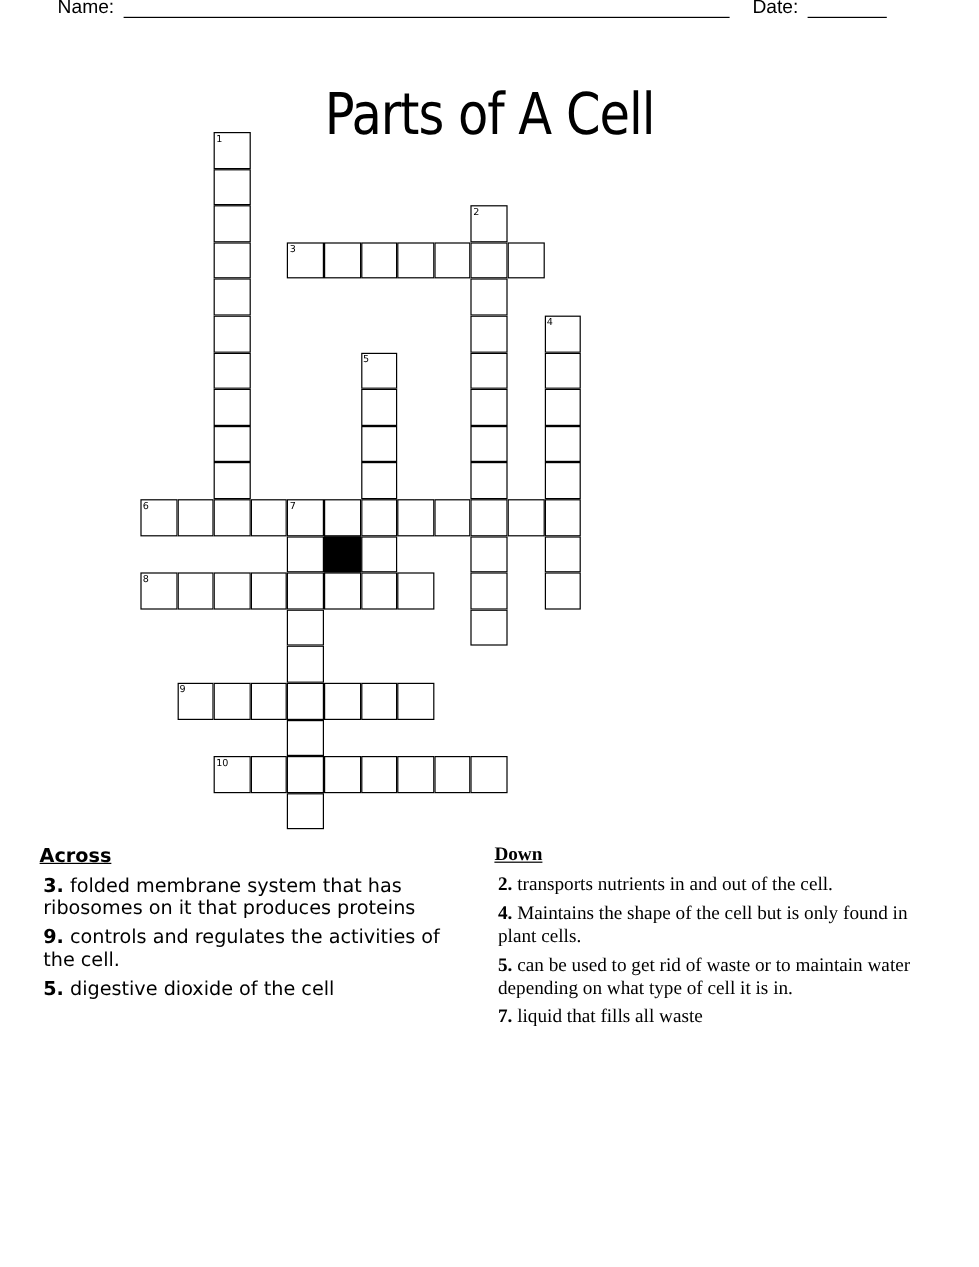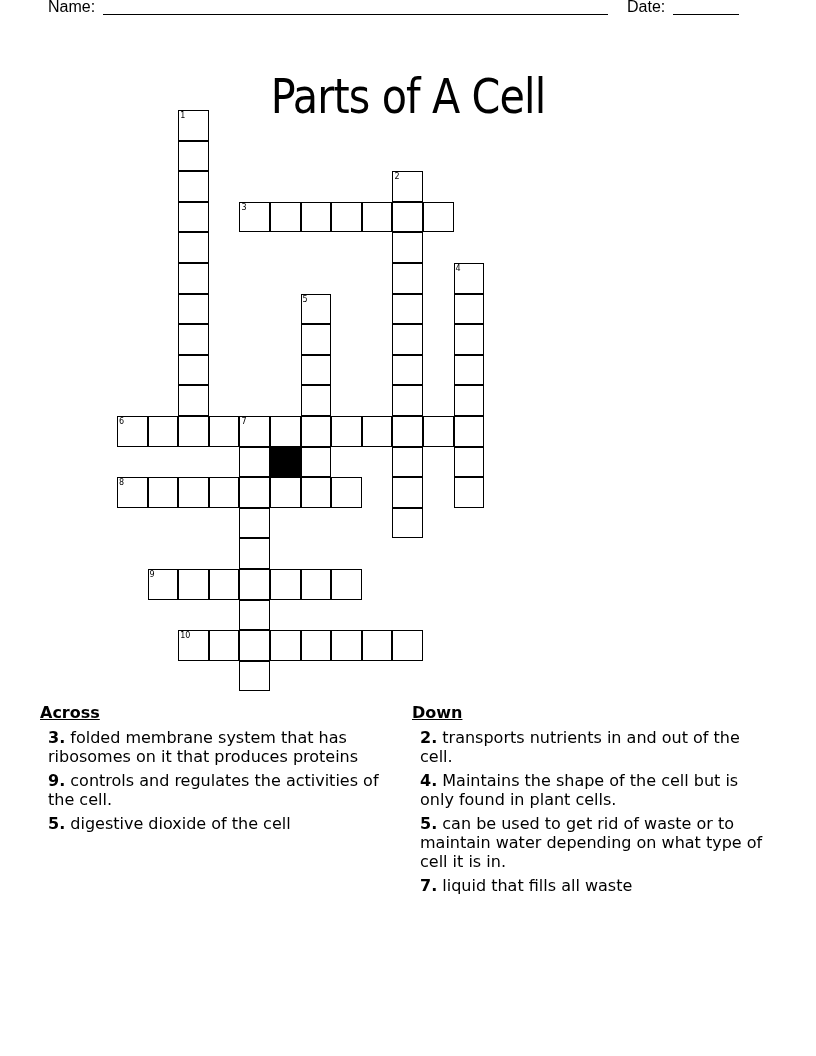--- a/index.html
+++ b/index.html
@@ -21,24 +21,24 @@
     .cell {
       position: absolute; width: 30.6px; height: 30.6px; box-sizing: border-box;
       border: 1.5px solid #000; background: #fff;
     }
     .cell.black { background: #000; }
     .cell .num {
       position: absolute; left: 1px; top: 0px; font-family: "DejaVu Sans", sans-serif;
       font-size: 8px; line-height: 9px;
     }
     .clues { position: absolute; top: 703px; font-family: "DejaVu Sans", sans-serif; font-size: 16px; line-height: 19px; }
-    .clues.across { left: 40px; width: 355px; }
-    .clues.down { left: 412px; width: 360px; }
+    .clues.across { left: 33px; width: 355px; }
+    .clues.down { left: 412px; width: 360px; font-family: Liberation Serif, serif; }
     .clues h3 { margin: 0 0 6px 0; font-size: 16px; font-weight: bold; text-decoration: underline; line-height: 19px; }
-    .clue { margin: 0 0 5px 8px; }
+    .clue { margin: 0 0 5px 3px; }
     .clue .cnum { font-weight: bold; }
   </style>
 </head>
 <body>
 
 <div class="header-line">
   <span class="name-label">Name:</span>
   <span class="name-blank"></span>
   <span class="date-label">Date:</span>
   <span class="date-blank"></span>

